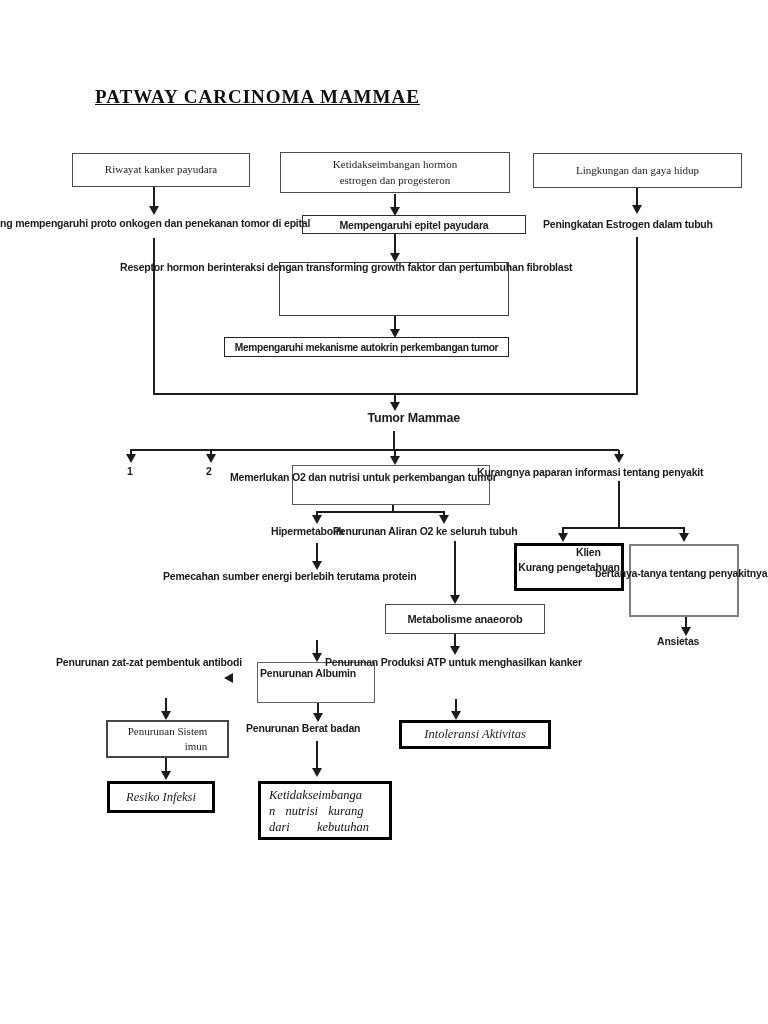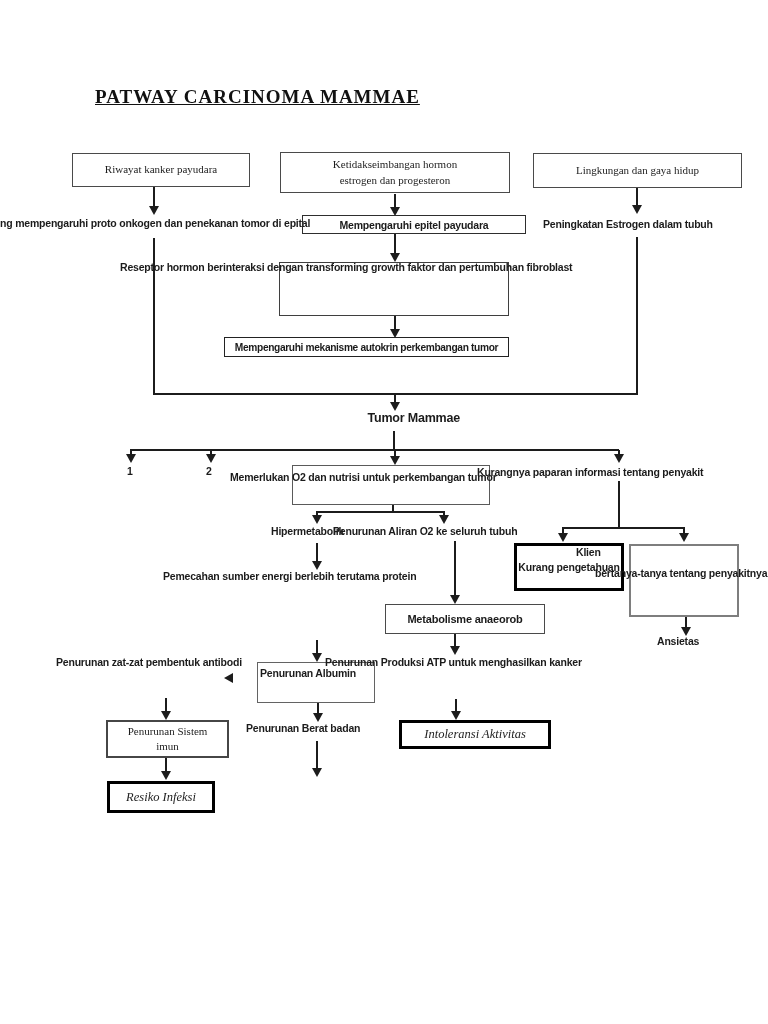--- a/index.html
+++ b/index.html
@@ -7,21 +7,21 @@
           font-family:"Liberation Sans",sans-serif;color:#161616;}
   
   .t{position:absolute;white-space:nowrap;font-weight:bold;font-size:10.5px;letter-spacing:-0.2px;color:#1b1b1b;}
   .title{position:absolute;font-family:"Liberation Serif",serif;font-weight:bold;font-size:19px;
          letter-spacing:1px;text-decoration:underline;color:#111;white-space:nowrap;}
   
   .box{position:absolute;border:1.5px solid #4a4a4a;background:transparent;
        display:flex;align-items:center;justify-content:center;text-align:center;box-sizing:border-box;}
   .thick{border:3px solid #000;}
   .grayb{border:2px solid #7e7e7e;}
-  .darkb{border:2px solid #464646;}
+  .darkb{border:2px solid #464646;text-align:right;}
   .pre{white-space:pre-line;}
   .ital{font-family:"Liberation Serif",serif;font-style:italic;font-weight:normal;font-size:12.5px;color:#222;}
   .bserif{font-family:"Liberation Serif",serif;font-size:11px;line-height:1.4;color:#1d1d1d;}
   .bsans{font-weight:bold;font-size:10.5px;letter-spacing:-0.2px;white-space:nowrap;color:#1b1b1b;}
   .tight{font-size:10.2px;letter-spacing:-0.35px;}
   
   .v{position:absolute;width:2px;background:#1c1c1c;}
   .h{position:absolute;height:2px;background:#1c1c1c;}
   .ad{position:absolute;width:0;height:0;border-left:5px solid transparent;border-right:5px solid transparent;border-top:9px solid #1c1c1c;}
   .al{position:absolute;width:0;height:0;border-top:5px solid transparent;border-bottom:5px solid transparent;border-right:9px solid #1c1c1c;}
@@ -160,14 +160,20 @@
   </div>
 
   <div class="v" style="left:165px;top:758px;height:13px;"></div>
   <div class="ad" style="left:161px;top:771px;"></div>
   <div class="v" style="left:316px;top:741px;height:27px;"></div>
   <div class="ad" style="left:312px;top:768px;"></div>
 
   <div class="box thick" style="left:107px;top:781px;width:108px;height:32px;">
     <span class="ital">Resiko Infeksi</span>
   </div>
+  <div class="box thick" style="left:258px;top:781px;width:134px;height:59px;overflow:hidden;align-items:flex-start;justify-content:flex-start;flex-direction:column;padding-top:3px;">
+    <div class="nl">Ketidakseimbanga</div>
+    <div class="nl nl2">n nutrisi kurang</div>
+    <div class="nl nl3">dari kebutuhan</div>
+    <div class="nl">tubuh</div>
+  </div>
 
 </div>
 
 </body></html>

